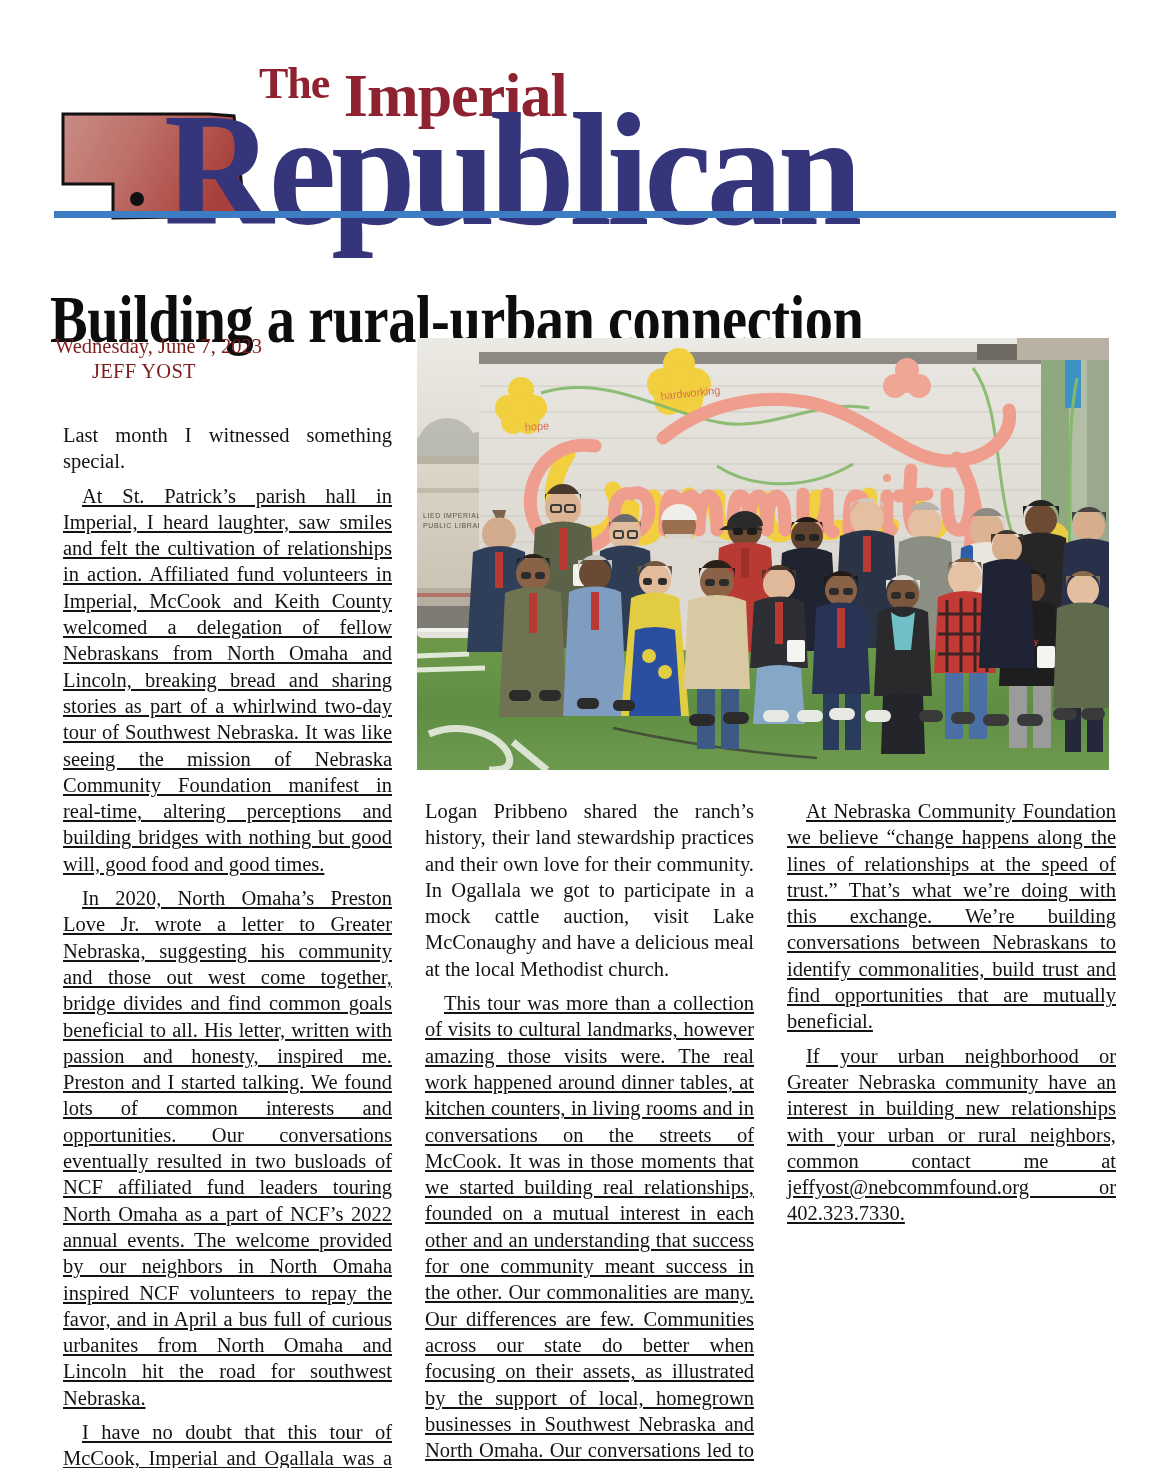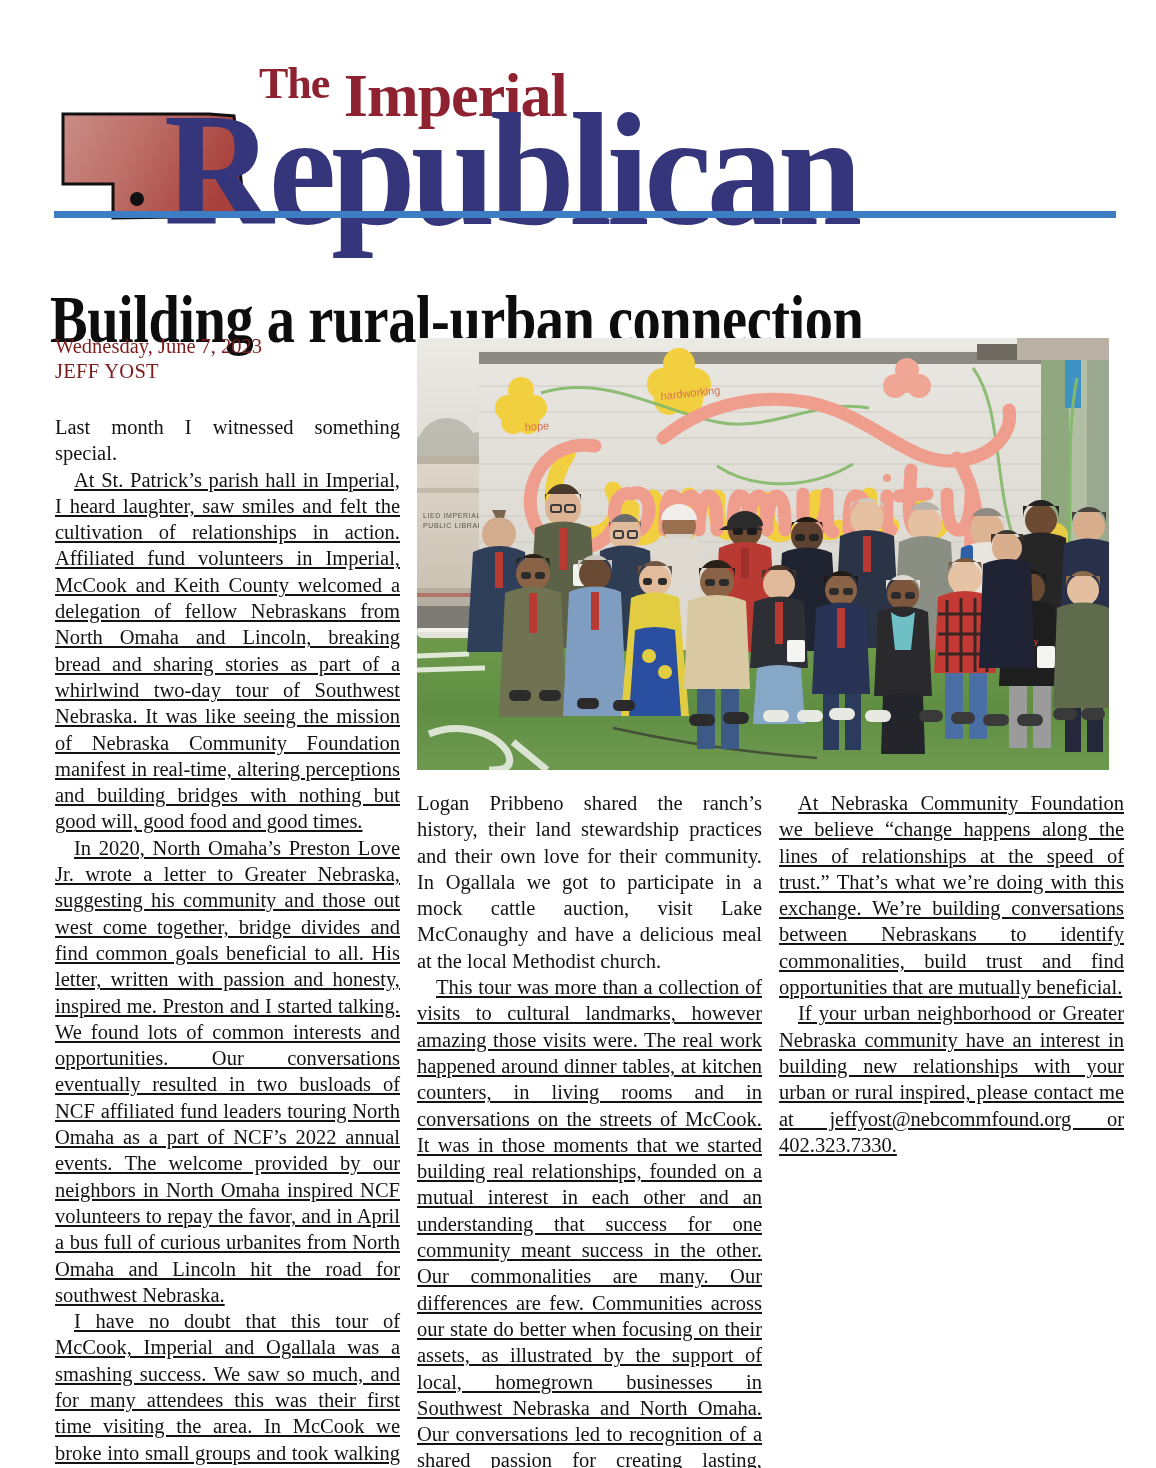--- a/index.html
+++ b/index.html
@@ -67,42 +67,42 @@
     transform:scaleX(0.94) scaleY(1.12);
     transform-origin:left top;
     white-space:nowrap;
   }
 
   
   .byline{
     position:absolute;left:55px;top:334px;width:350px;
     font-size:20.5px;line-height:25px;color:#7f1d1d;
   }
-  .byline .author{letter-spacing:0.3px;}
+  .byline .author{letter-spacing:0.3px;margin-left:37px;}
 
   
   .photo{
     position:absolute;left:417px;top:338px;width:692px;height:432px;
     overflow:hidden;
     background:#cfcfc9;
   }
   .photo svg{display:block;width:100%;height:100%;}
 
   
   .col{
     position:absolute;
     width:345px;
     font-size:20.5px;
     line-height:26.3px;
     text-align:justify;
     text-justify:inter-word;
     color:#131313;
     hyphens:none;
   }
-  .col p{margin:0;text-indent:0;}
+  .col p{margin:8px;text-indent:0;}
   .col p.ind{text-indent:19px;text-decoration:underline;}
   .col p:last-child{text-align:justify;}
 
   #col1{left:55px;top:414px;height:1045px;}
   #col2{left:417px;top:790px;height:670px;}
   #col3{left:779px;top:790px;height:670px;}
 
   
   .col p{ -webkit-hyphens:none; }
 </style>
@@ -542,16 +542,16 @@
   </div>
 
   <div class="col" id="col2">
     <p>Logan Pribbeno shared the ranch’s history, their land stewardship practices and their own love for their community. In Ogallala we got to participate in a mock cattle auction, visit Lake McConaughy and have a delicious meal at the local Methodist church.</p>
     <p class="ind">This tour was more than a collection of visits to cultural landmarks, however amazing those visits were. The real work happened around dinner tables, at kitchen counters, in living rooms and in conversations on the streets of McCook. It was in those moments that we started building real relationships, founded on a mutual interest in each other and an understanding that success for one community meant success in the other. Our commonalities are many. Our differences are few. Communities across our state do better when focusing on their assets, as illustrated by the support of local, homegrown businesses in Southwest Nebraska and North Omaha. Our conversations led to recognition of a shared passion for creating lasting, generational change to build more shared understanding and prosperity.</p>
 
   </div>
 
   <div class="col" id="col3">
     <p class="ind">At Nebraska Community Foundation we believe “change happens along the lines of relationships at the speed of trust.” That’s what we’re doing with this exchange. We’re building conversations between Nebraskans to identify commonalities, build trust and find opportunities that are mutually beneficial.</p>
-    <p class="ind">If your urban neighborhood or Greater Nebraska community have an interest in building new relationships with your urban or rural inspired, please contact me at jeffyost@nebcommfound.org or 402.323.7330.</p>
+    <p class="ind">If your urban neighborhood or Greater Nebraska community have an interest in building new relationships with your urban or rural neighbors, common contact me at jeffyost@nebcommfound.org or 402.323.7330.</p>
   </div>
 
 </div>
 
 </body></html>

